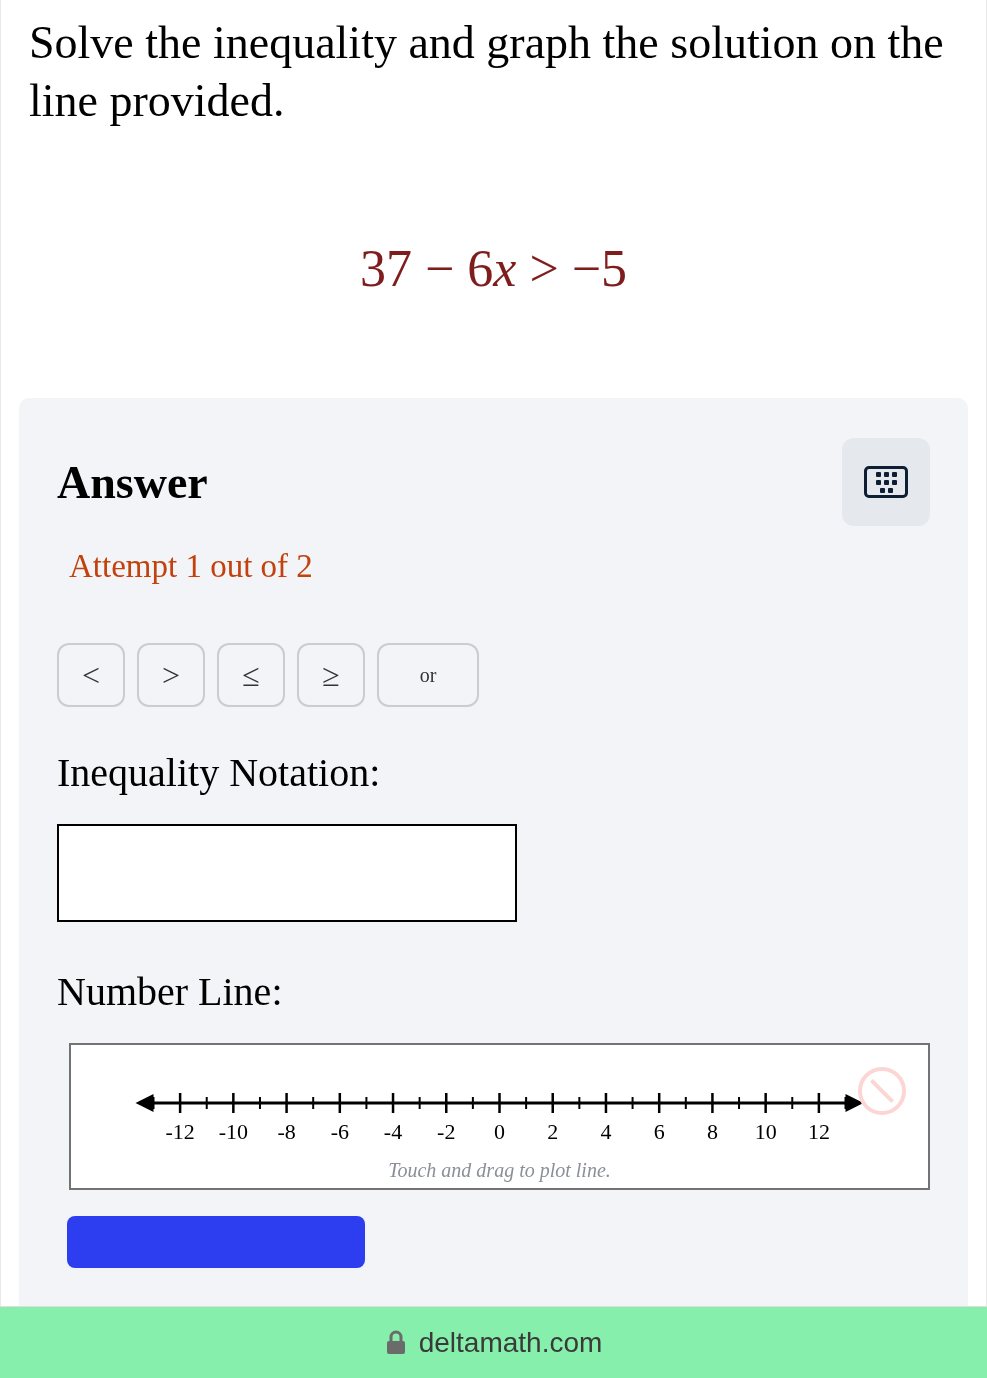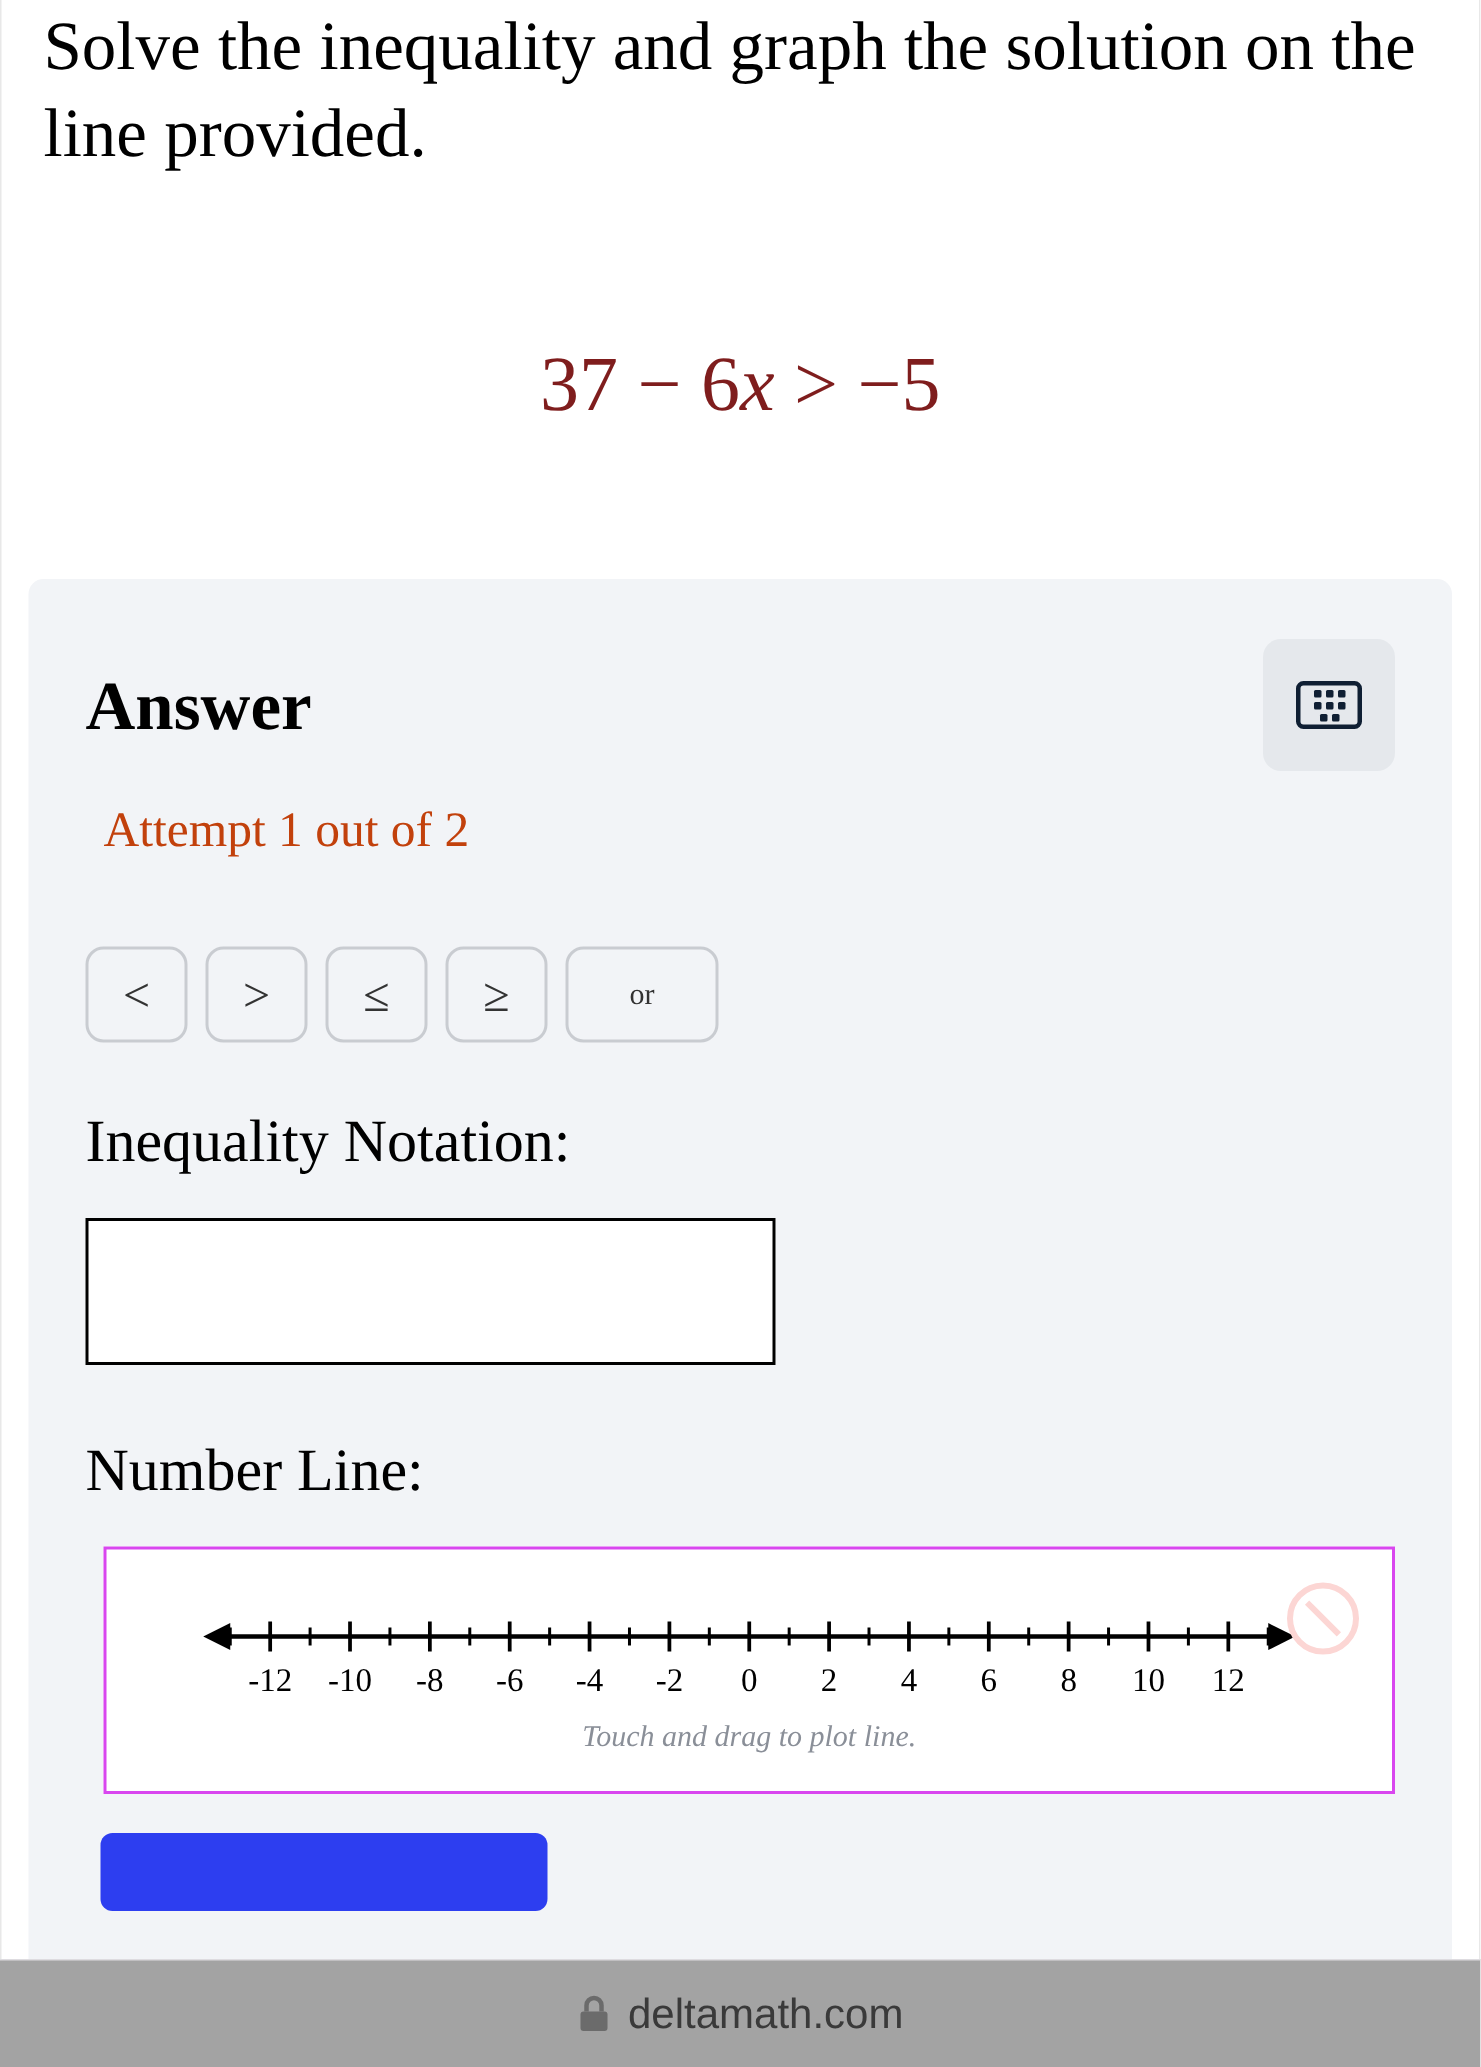--- a/index.html
+++ b/index.html
@@ -1,43 +1,43 @@
 <!DOCTYPE html>
 <html><head>
 <meta charset="utf-8">
 <style>
   * { box-sizing: border-box; margin: 0; padding: 0; }
   html, body { width: 987px; height: 1378px; font-family: Georgia, 'Times New Roman', serif; background: #fff; }
   .page { width: 987px; height: 1378px; position: relative; }
   .content { padding: 0 28px; border-left: 1px solid #e8e8e8; border-right: 1px solid #e8e8e8; height: 100%; }
-  .prompt { font-size: 46px; line-height: 1.25; color: #000; padding-top: 2px; }
+  .prompt { font-size: 46px; line-height: 1.25; color: #000; padding-top: 14px; }
   .equation-wrap { text-align: center; margin-top: 110px; margin-bottom: 100px; }
   .equation { font-size: 52px; font-family: 'Times New Roman', serif; color: #7f1d1d; display: inline-block; }
   .equation .mathvar { font-style: italic; }
   .answer-panel { background: #f2f4f7; border-radius: 10px; margin: 0 -10px; padding: 40px 38px 60px 38px; position: relative; }
   .answer-header { display: flex; justify-content: space-between; align-items: center; }
   .answer-title { font-size: 46px; font-weight: bold; color: #000; }
   .kbd-btn { width: 88px; height: 88px; background: #e5e8ec; border-radius: 12px; display: flex; align-items: center; justify-content: center; cursor: pointer; }
   .kbd-icon-outer { width: 44px; height: 32px; border: 3px solid #0f1f33; border-radius: 5px; display: flex; align-items: center; justify-content: center; }
   .kbd-dots { width: 26px; display: flex; flex-wrap: wrap; gap: 3px 3px; justify-content: center; }
   .kbd-dots span { width: 5px; height: 5px; background: #0f1f33; border-radius: 1px; }
   .attempt { font-size: 33px; color: #c2410c; margin-top: 22px; margin-left: 12px; }
   .op-row { display: flex; gap: 12px; margin-top: 58px; }
   .op-btn { width: 68px; height: 64px; border: 2px solid #c9ccd1; border-radius: 12px; background: #f2f4f7; font-size: 32px; font-family: Georgia, serif; color: #333; display: flex; align-items: center; justify-content: center; cursor: pointer; }
   .op-btn.or-btn { width: 102px; font-size: 20px; }
   .section-label { font-size: 40px; color: #000; margin-top: 42px; }
   .notation-input { width: 460px; height: 98px; border: 2px solid #000; background: #fff; margin-top: 28px; font-size: 32px; padding: 10px; font-family: Georgia, serif; }
   .numline-label { font-size: 40px; color: #000; margin-top: 46px; }
-  .numline-box { border: 2px solid #d946ef; background: #fff; margin-top: 28px; padding: 18px 0 24px 0; margin-left: 12px; position: relative; }
+  .numline-box { border: 2px solid #737373; background: #fff; margin-top: 28px; padding: 18px 0 6px 0; margin-left: 12px; position: relative; }
   .numline-svg { width: 100%; height: 90px; display: block; }
   .numline-hint { text-align: center; font-style: italic; color: #8a8f98; font-size: 20px; margin-top: 6px; }
   .clear-circle { position: absolute; right: 22px; top: 22px; width: 48px; height: 48px; border: 4px solid #fcd6d4; border-radius: 50%; display: flex; align-items: center; justify-content: center; }
   .clear-slash { width: 30px; height: 4px; background: #fcd6d4; transform: rotate(45deg); }
   .submit-btn { margin-top: 26px; margin-left: 10px; width: 298px; height: 52px; background: #2d3ef0; border-radius: 8px; color: #fff; font-size: 0; border: none; cursor: pointer; overflow: hidden; position: relative; }
-  .bottom-bar { position: absolute; bottom: 0; left: 0; width: 987px; height: 72px; background: #a3a3a3; border-top: 1px solid #dedce0; display: flex; align-items: center; justify-content: center; gap: 12px; font-family: -apple-system, BlinkMacSystemFont, sans-serif; font-size: 28px; color: #3a3a3a; }
+  .bottom-bar { position: absolute; bottom: 0; left: 0; width: 987px; height: 72px; background: #86efac; border-top: 1px solid #dedce0; display: flex; align-items: center; justify-content: center; gap: 12px; font-family: -apple-system, BlinkMacSystemFont, sans-serif; font-size: 28px; color: #3a3a3a; }
   .lock-svg { width: 22px; height: 26px; }
 </style>
 </head>
 <body>
 <div class="page">
   <div class="content">
 
     <div class="prompt">Solve the inequality and graph the solution on the line provided.</div>
 
     <div class="equation-wrap">

